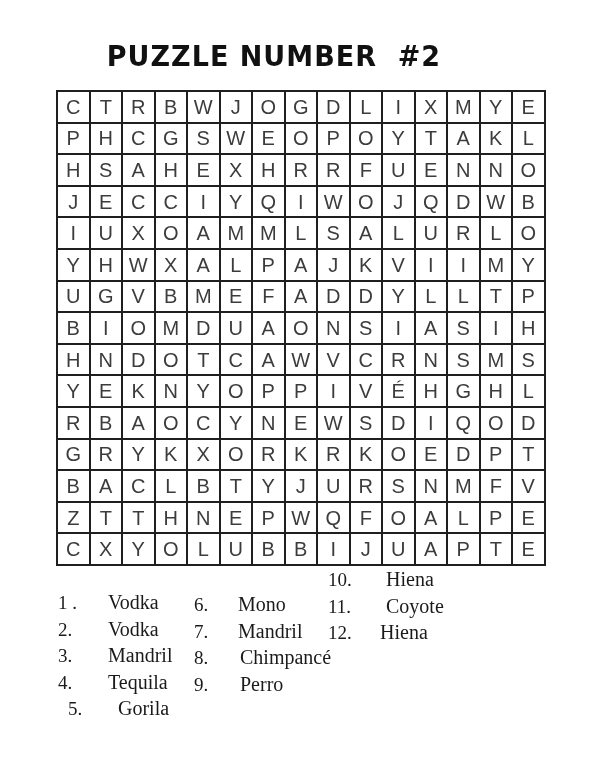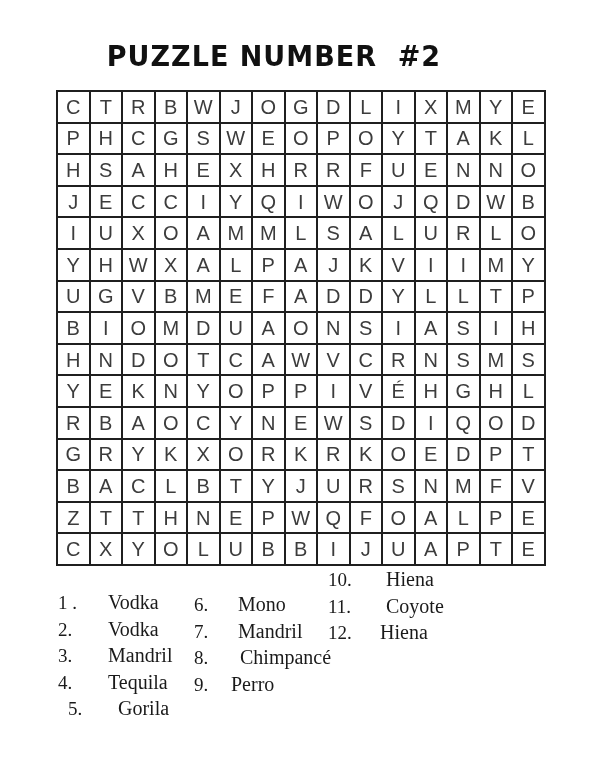--- a/index.html
+++ b/index.html
@@ -70,21 +70,21 @@
   #col1 { left: 58px;  top: 591px; }
   #col2 { left: 194px; top: 593px; }
   #col3 { left: 328px; top: 568px; }
   #col4 { left: 432px; top: 587px; }
   #col3 .num, #col4 .num { min-width: 34px; }
   
   #col1 .word-item:nth-child(5) { margin-left: 10px; }
   #col2 .word-item:nth-child(1) .word,
   #col2 .word-item:nth-child(2) .word { margin-left: 18px; }
   #col2 .word-item:nth-child(3) .word { margin-left: 20px; }
-  #col2 .word-item:nth-child(4) .word { margin-left: 11px; }
+  #col2 .word-item:nth-child(4) .word { margin-left: 20px; }
   #col3 .word-item:nth-child(3) .word,
   #col3 .word-item:nth-child(4) .word { margin-left: 18px; }
   #col4 .word-item:nth-child(1) .word { margin-left: 14px; }
 </style>
 </head>
 <body>
 
 <div class="page">
 
   <h1 class="title">PUZZLE NUMBER  #2</h1>

